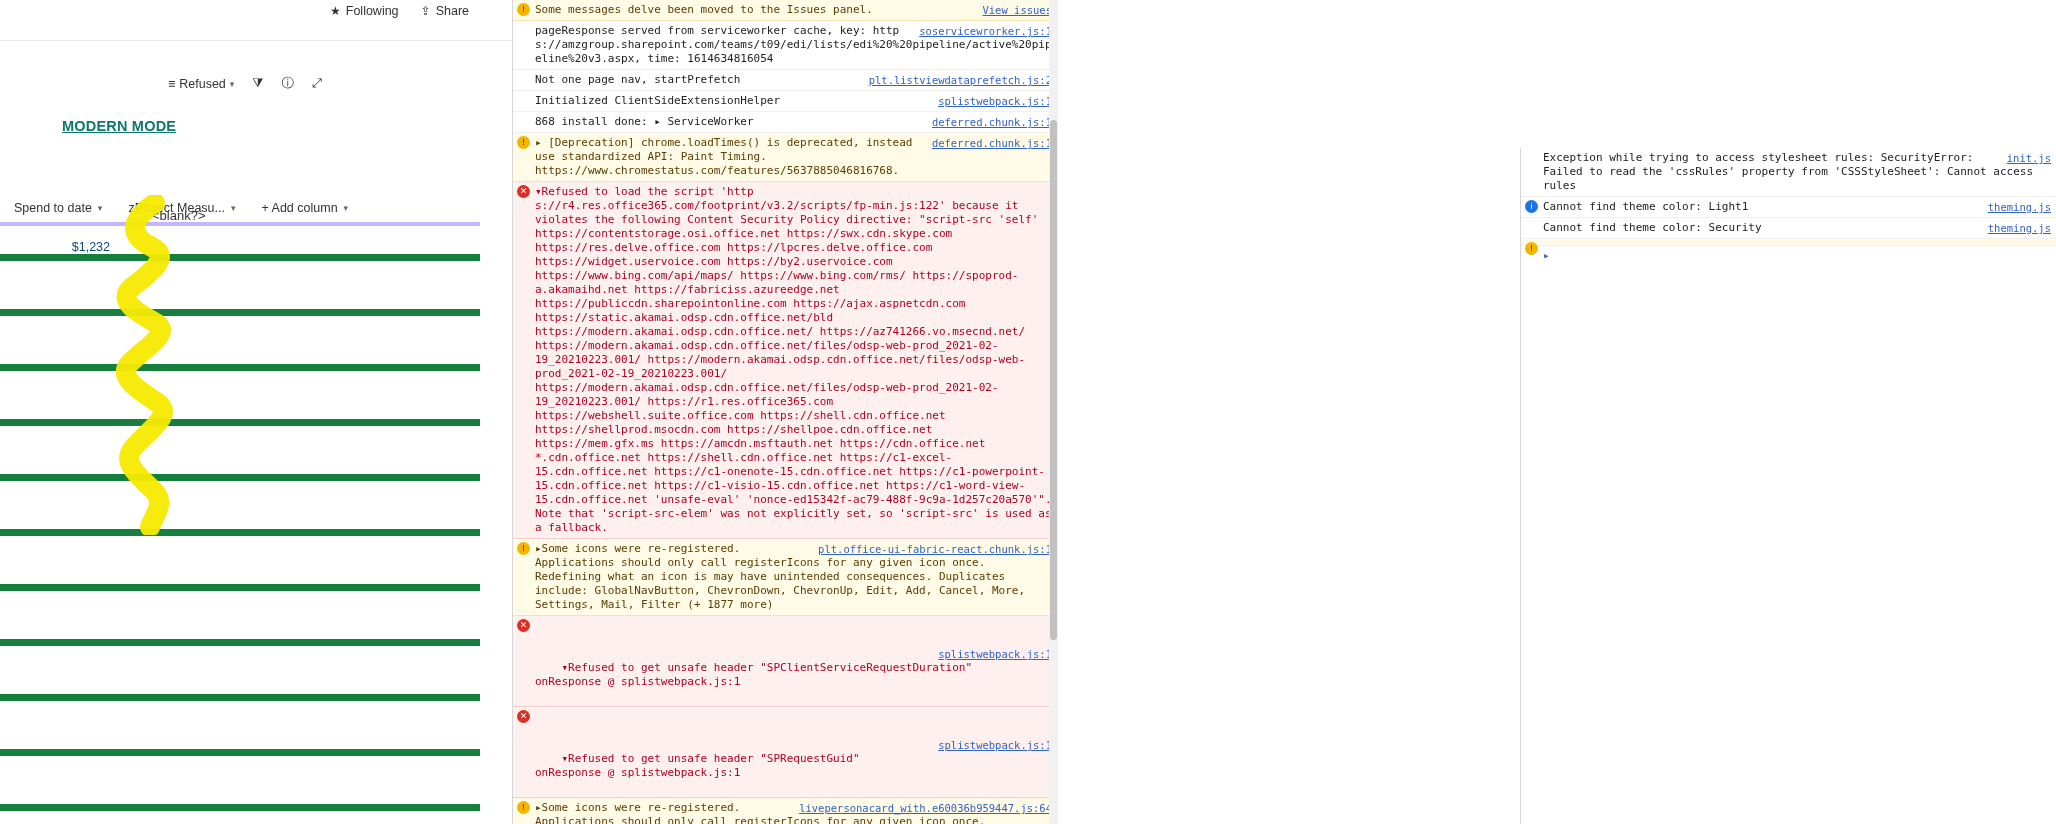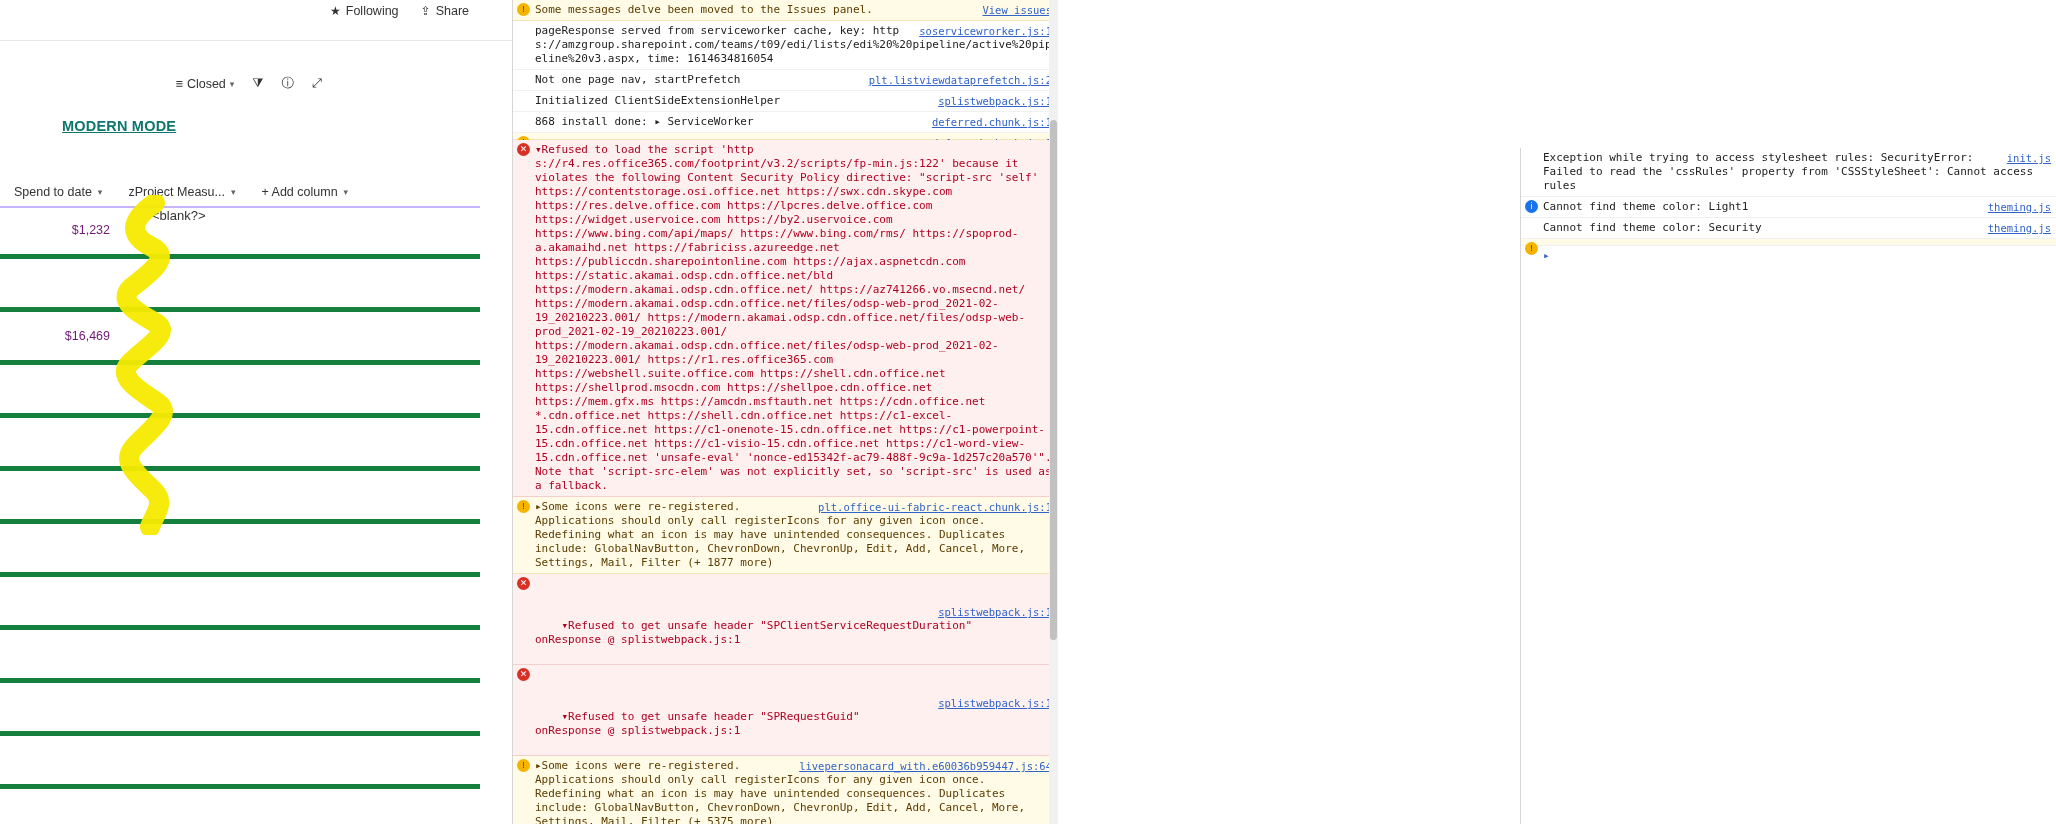--- a/index.html
+++ b/index.html
@@ -16,26 +16,26 @@
 
   
   #left-pane{left:0;top:0;width:520px;height:824px;background:#fff;}
   #left-toolbar{position:absolute;left:330px;top:4px;display:flex;align-items:center;gap:22px;font-size:12.5px;color:#333;}
   .tb-item{display:flex;align-items:center;gap:5px;cursor:default;}
   .tb-item .gl{font-size:12px;}
   #left-sep{position:absolute;left:0;top:40px;width:520px;height:1px;background:#e6e6e6;}
   #filter-row{position:absolute;right:198px;top:75px;display:flex;align-items:center;gap:18px;color:#333;font-size:12.5px;}
   .icon-btn{display:flex;align-items:center;gap:4px;cursor:pointer;}
   #modern-mode{position:absolute;left:62px;top:118px;color:#0f766e;font-weight:bold;font-size:14.5px;text-decoration:underline;letter-spacing:.2px;}
-  #col-header{position:absolute;left:0;top:178px;width:480px;height:28px;display:flex;align-items:center;font-size:12.5px;color:#333;border-bottom:2px solid #c4b5fd;text-align:center;}
+  #col-header{position:absolute;left:0;top:194px;width:480px;height:28px;display:flex;align-items:center;font-size:12.5px;color:#333;border-bottom:4px solid #c4b5fd;text-align:center;}
   .colh{display:flex;align-items:center;gap:6px;margin-right:26px;}
   .colh:first-child{margin-left:14px;}
   .chev{font-size:9px;color:#666;}
   #rows{position:absolute;left:0;top:206px;width:480px;}
-  .row{height:48px;border-bottom:5px solid #15803d;display:flex;align-items:center;font-size:12.5px;color:#701a75;}
+  .row{height:48px;border-bottom:7px solid #15803d;display:flex;align-items:flex-end;font-size:12.5px;color:#0c4a6e;}
   .row .c1{width:110px;text-align:right;padding-right:10px;}
   .row .c2{width:120px;}
   .blank-label{position:absolute;left:152px;top:208px;font-size:13px;color:#333;}
   
   .scribble{position:absolute;pointer-events:none;}
 
   
   #console{position:absolute;left:512px;top:0;width:545px;height:824px;background:#fff;border-left:1px solid #d6d6d6;border-right:1px solid #d6d6d6;
     font-family:"DejaVu Sans Mono", monospace;font-size:11px;line-height:14px;color:#222;overflow:hidden;}
   .cmsg{position:relative;padding:3px 6px 3px 22px;border-bottom:1px solid #f0f0f0;word-wrap:break-word;}
@@ -72,21 +72,21 @@
       <span class="gl">⇪</span>
       <span>Share</span>
     </div>
   </div>
 
   <div id="left-sep"></div>
 
   <div id="filter-row">
     <div class="icon-btn">
       <span>≡</span>
-      <span>Closed</span>
+      <span>Refused</span>
       <span class="chev">▾</span>
     </div>
     <div class="icon-btn">
       <span>⧩</span>
     </div>
     <div class="icon-btn">
       <span>ⓘ</span>
     </div>
     <div class="icon-btn">
       <span>⤢</span>
@@ -113,24 +113,20 @@
   <div id="rows">
     <div class="row">
         <div class="c1">$1,232</div>
         <div class="c2"></div>
       </div>
     <div class="row">
         <div class="c1"></div>
         <div class="c2"></div>
       </div>
     <div class="row">
-        <div class="c1">$16,469</div>
-        <div class="c2"></div>
-      </div>
-    <div class="row">
         <div class="c1"></div>
         <div class="c2"></div>
       </div>
     <div class="row">
         <div class="c1"></div>
         <div class="c2"></div>
       </div>
     <div class="row">
         <div class="c1"></div>
         <div class="c2"></div>
@@ -196,20 +192,21 @@
   </div>
 
   <div class="cmsg plain">
     <a class="src" href="#">deferred.chunk.js:1</a>
     <span>868 install done: ▸ ServiceWorker</span>
   </div>
 
   <div class="cmsg warn">
     <span class="badge">!</span>
     <a class="src" href="#">deferred.chunk.js:1</a>
+    <span>▸ [Deprecation] chrome.loadTimes() is deprecated, instead use standardized API: Paint Timing. https://www.chromestatus.com/features/5637885046816768.</span>
   </div>
 
   <div class="cmsg err">
     <span class="badge">✕</span>
     <span>▾Refused to load the script 'http s://r4.res.office365.com/footprint/v3.2/scripts/fp-min.js:122' because it violates the following Content Security Policy directive: "script-src 'self' https://contentstorage.osi.office.net https://swx.cdn.skype.com https://res.delve.office.com https://lpcres.delve.office.com https://widget.uservoice.com https://by2.uservoice.com https://www.bing.com/api/maps/ https://www.bing.com/rms/ https://spoprod-a.akamaihd.net https://fabriciss.azureedge.net https://publiccdn.sharepointonline.com https://ajax.aspnetcdn.com https://static.akamai.odsp.cdn.office.net/bld https://modern.akamai.odsp.cdn.office.net/ https://az741266.vo.msecnd.net/ https://modern.akamai.odsp.cdn.office.net/files/odsp-web-prod_2021-02-19_20210223.001/ https://modern.akamai.odsp.cdn.office.net/files/odsp-web-prod_2021-02-19_20210223.001/ https://modern.akamai.odsp.cdn.office.net/files/odsp-web-prod_2021-02-19_20210223.001/ https://r1.res.office365.com https://webshell.suite.office.com https://shell.cdn.office.net https://shellprod.msocdn.com https://shellpoe.cdn.office.net https://mem.gfx.ms https://amcdn.msftauth.net https://cdn.office.net *.cdn.office.net https://shell.cdn.office.net https://c1-excel-15.cdn.office.net https://c1-onenote-15.cdn.office.net https://c1-powerpoint-15.cdn.office.net https://c1-visio-15.cdn.office.net https://c1-word-view-15.cdn.office.net 'unsafe-eval' 'nonce-ed15342f-ac79-488f-9c9a-1d257c20a570'". Note that 'script-src-elem' was not explicitly set, so 'script-src' is used as a fallback.</span>
   </div>
 
   <div class="cmsg warn">
     <span class="badge">!</span>
     <a class="src" href="#">plt.office-ui-fabric-react.chunk.js:1</a>

